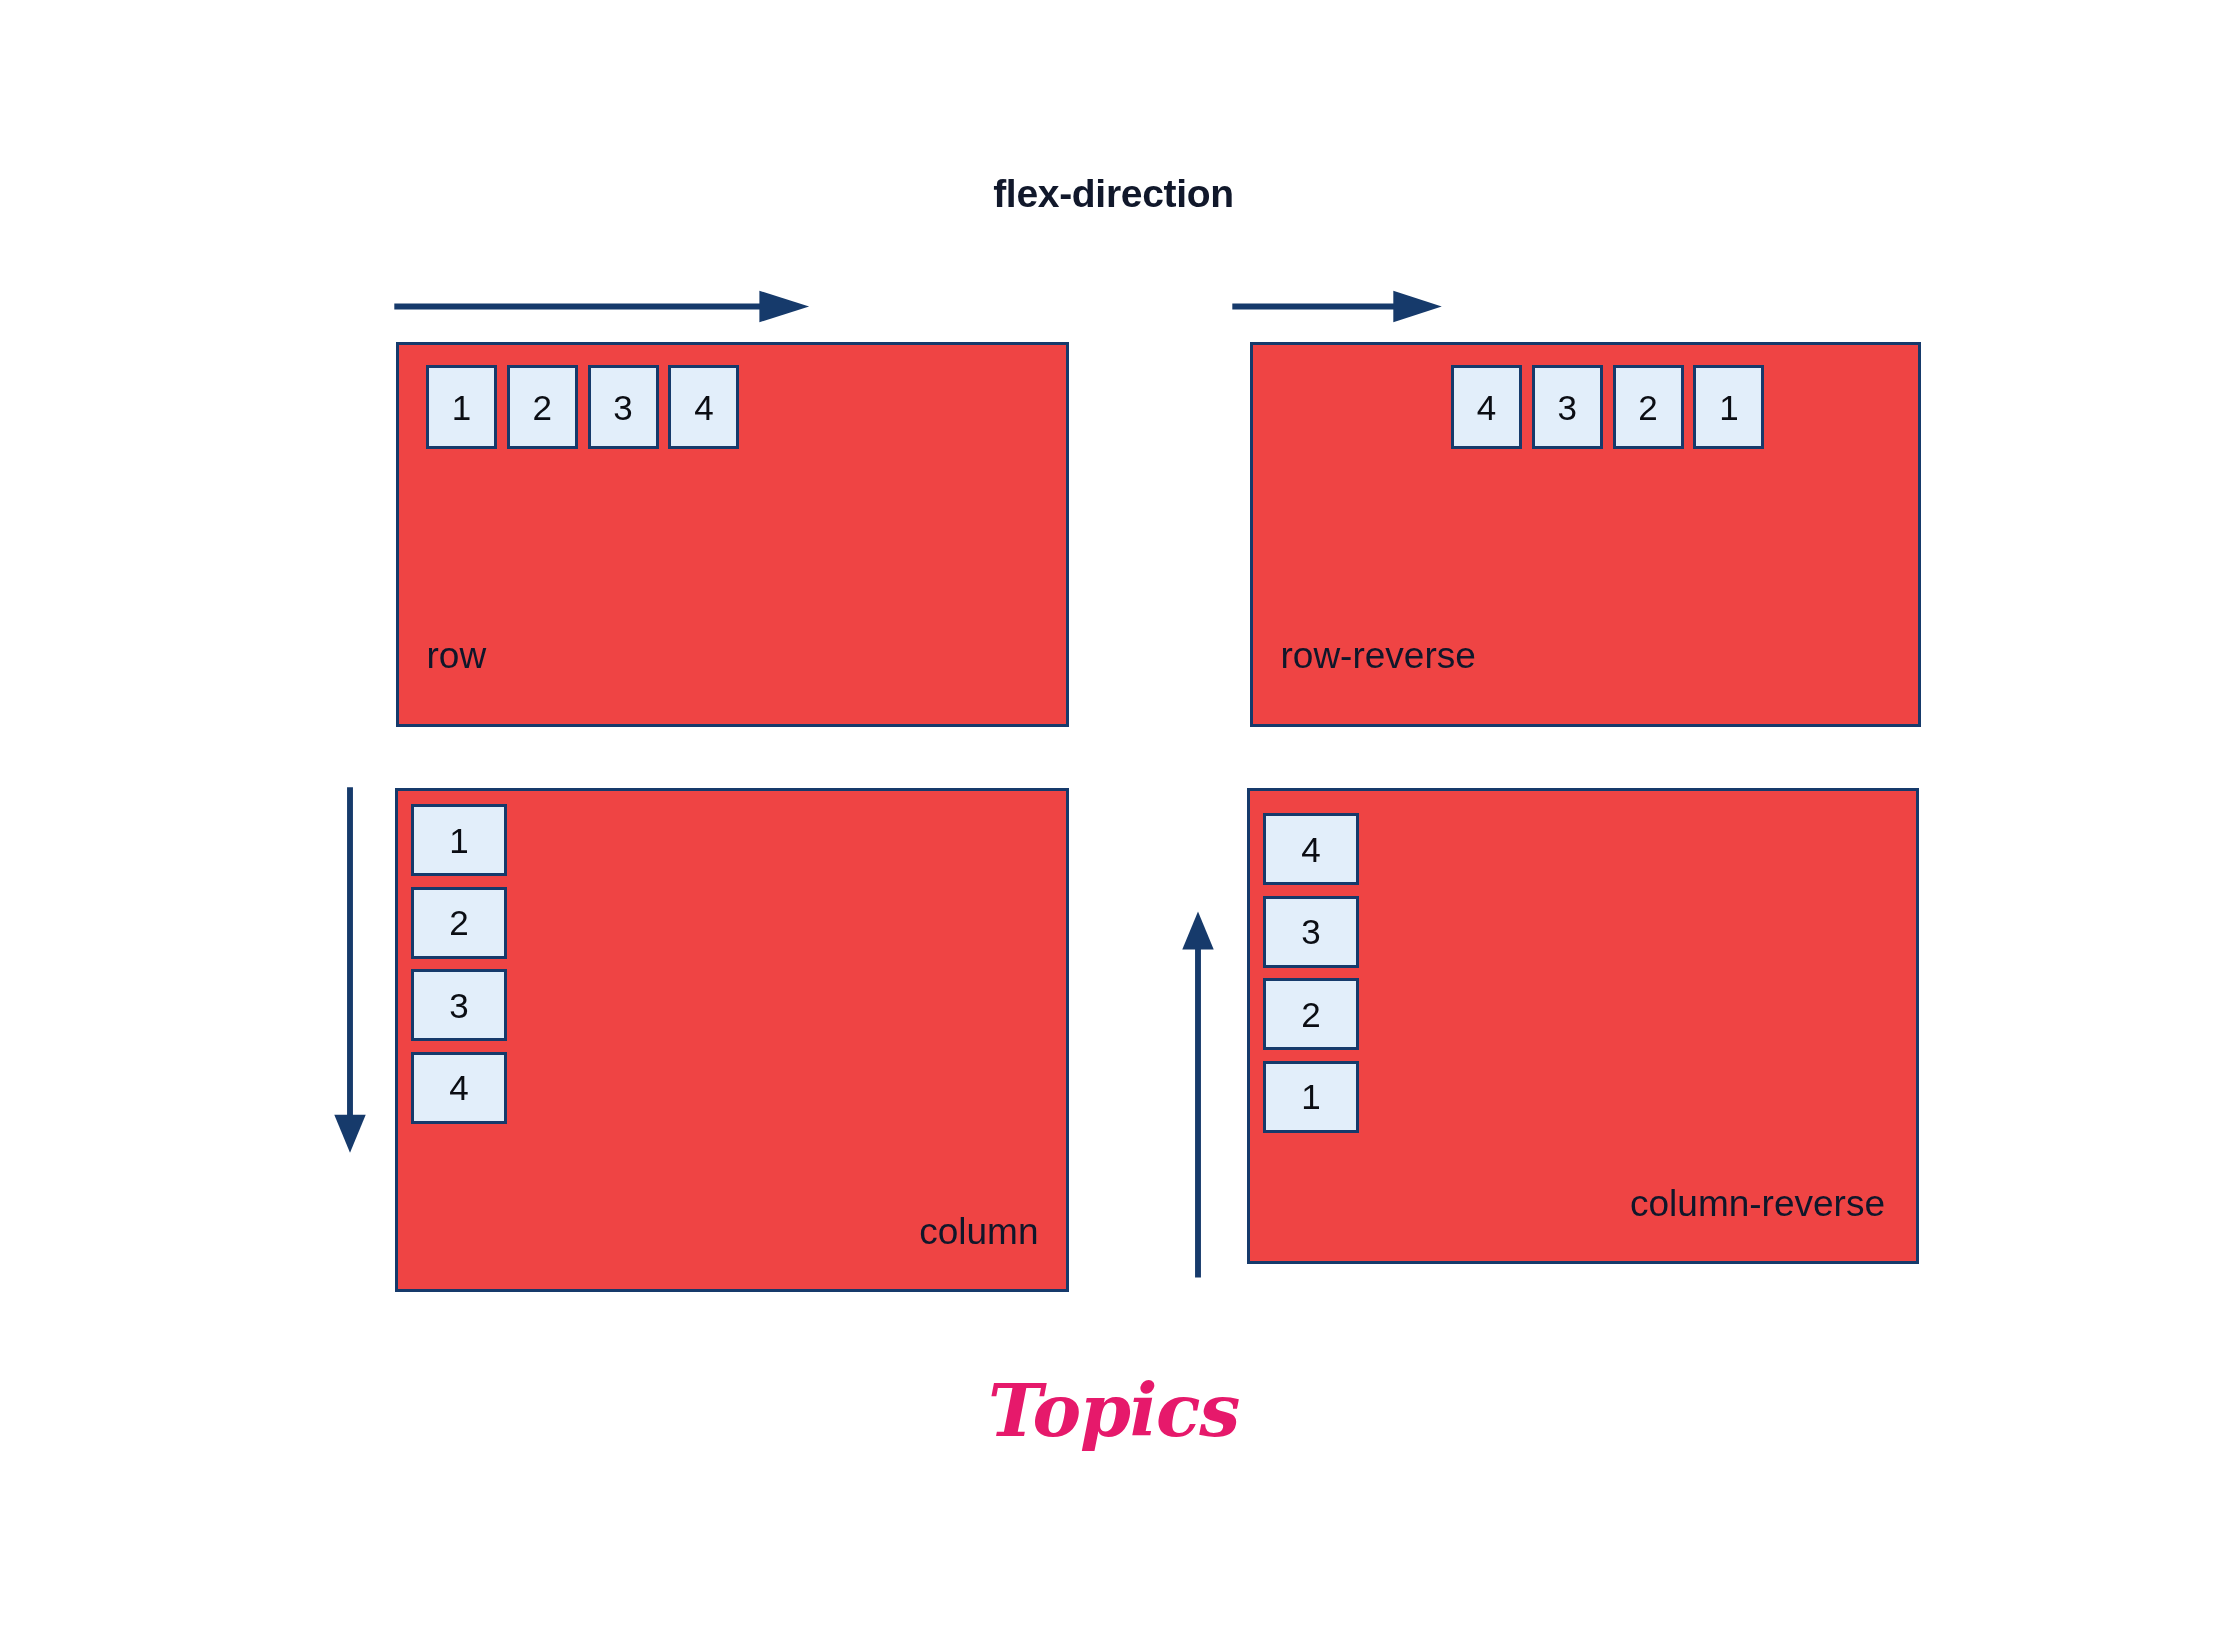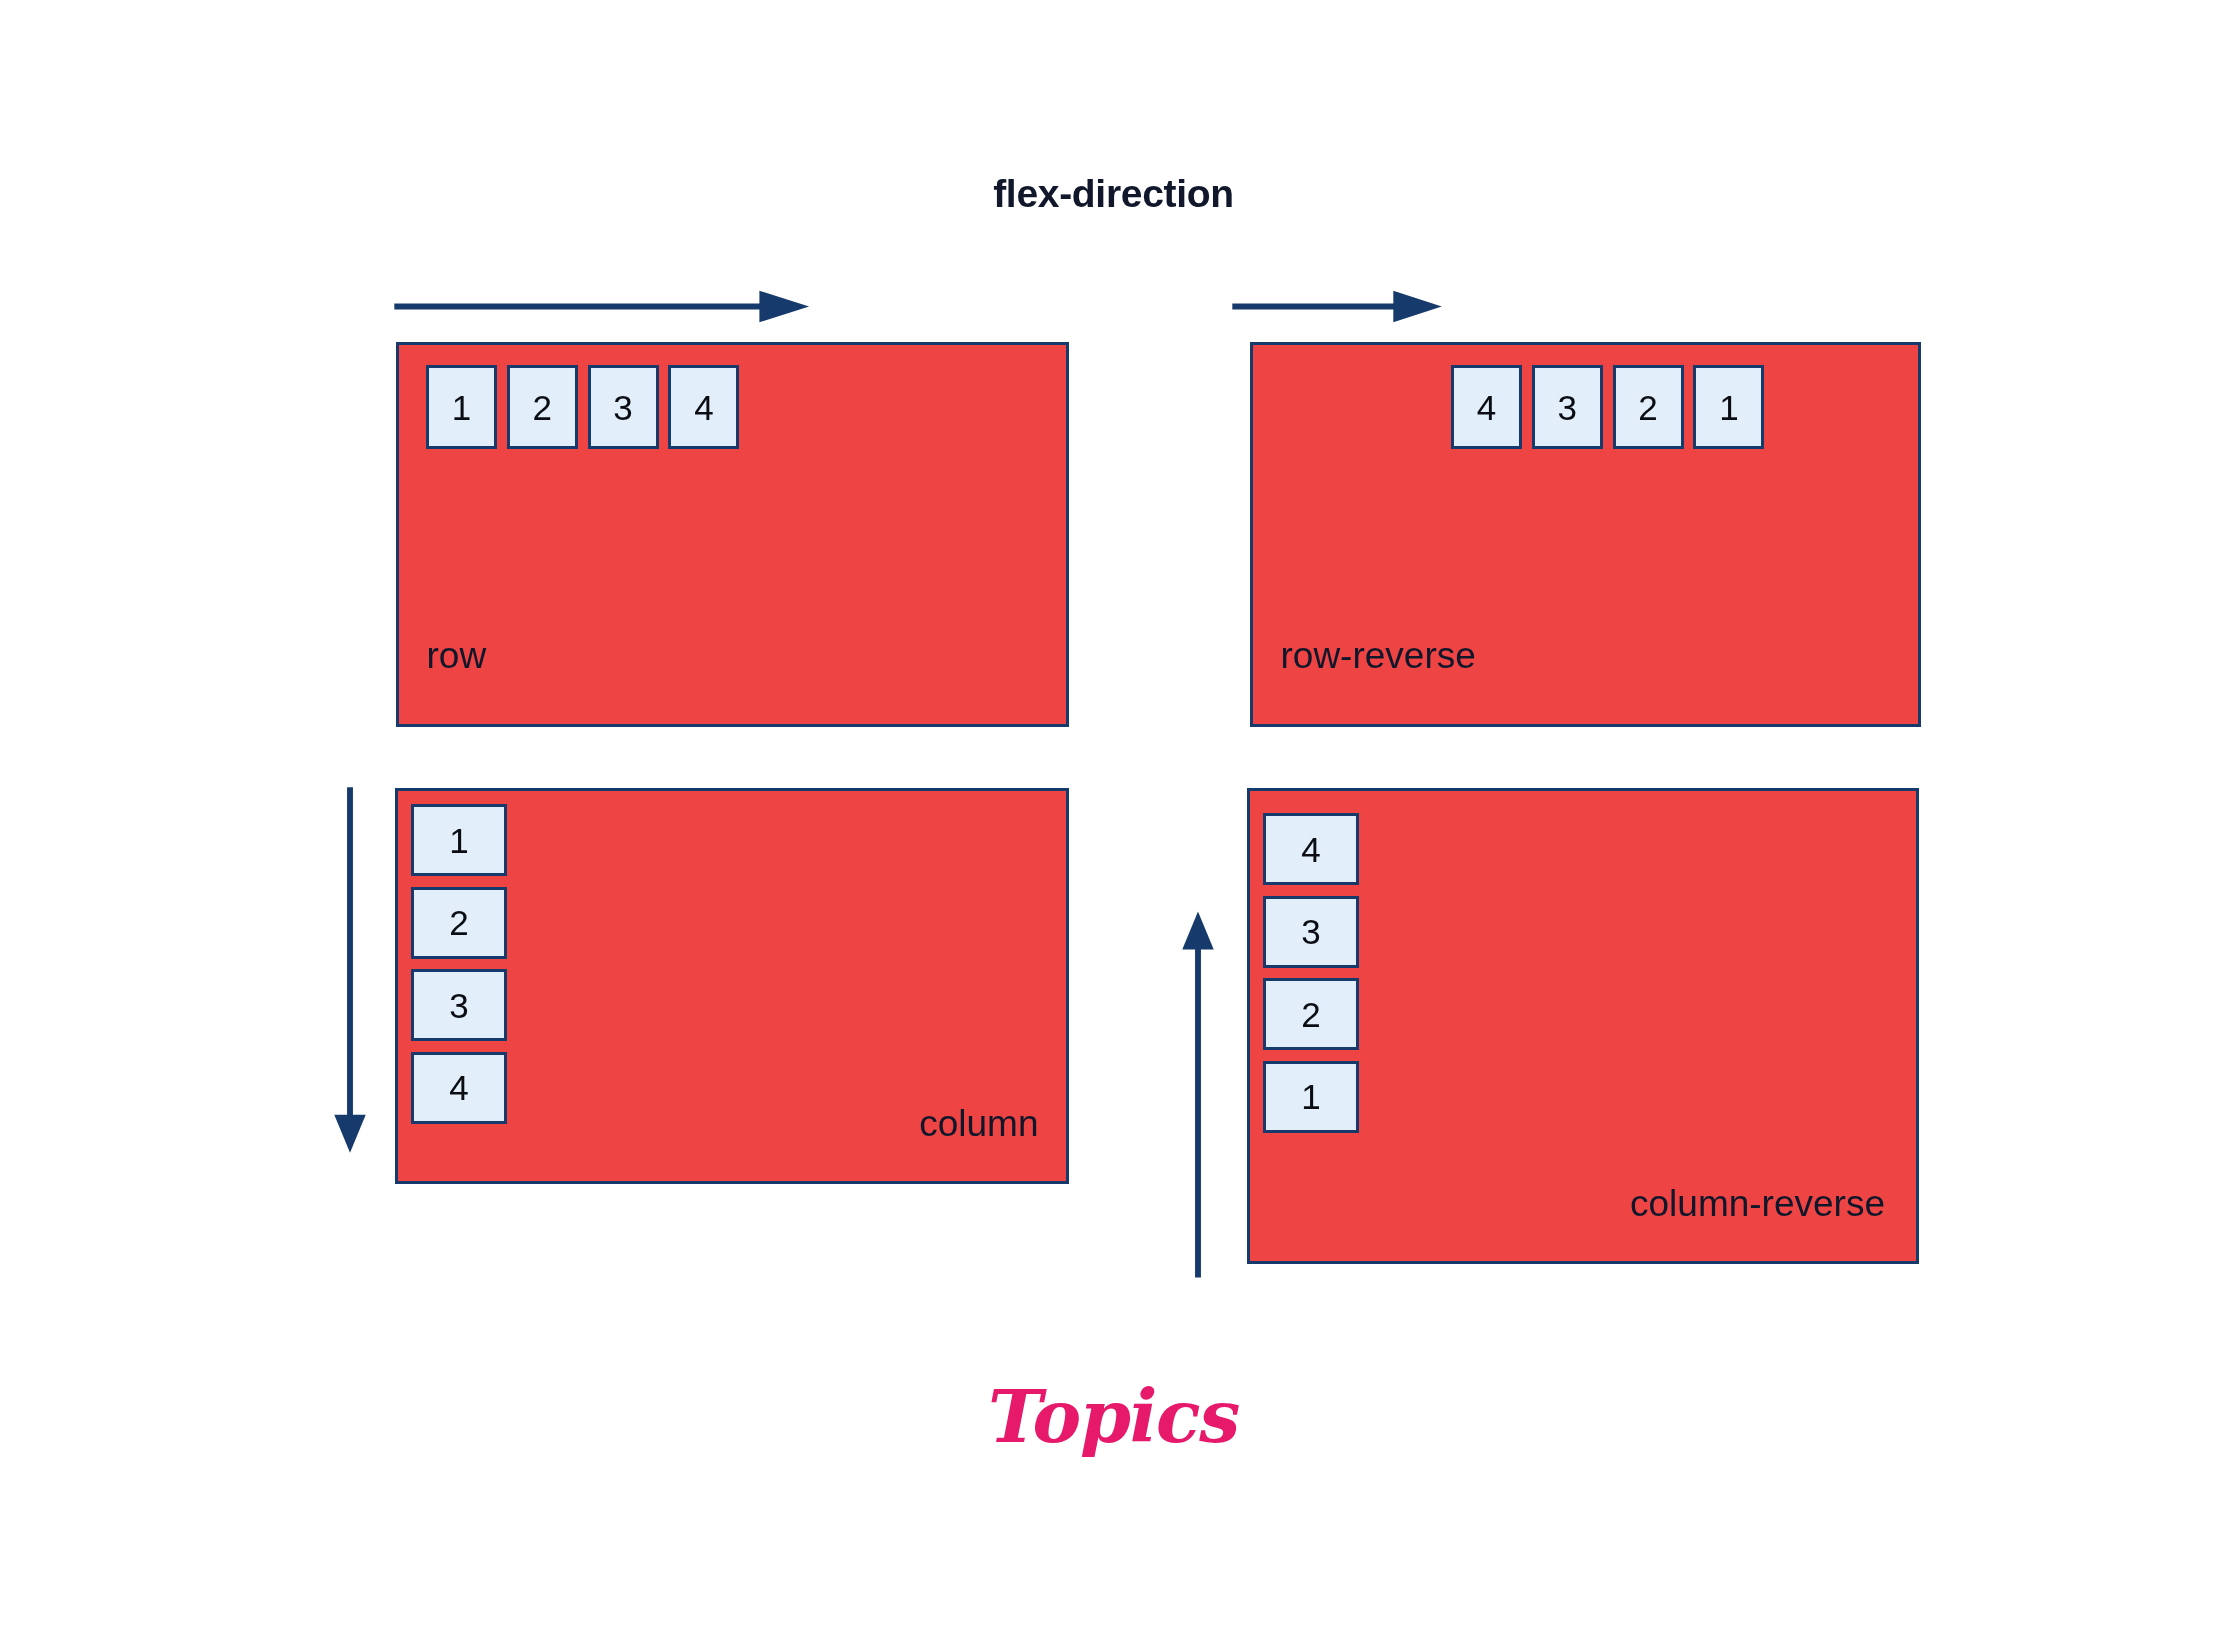--- a/index.html
+++ b/index.html
@@ -107,21 +107,21 @@
     line-height: 1.05;
   }
   .logo-topics {
     font-family: "DejaVu Serif", serif;
     font-style: italic;
     font-size: 73px;
     font-weight: 700;
     color: #e6196b;
     line-height: 1.05;
     letter-spacing: -1.3px;
-    margin-top: 12px;
+    margin-top: 6px;
   }
 </style>
 </head>
 <body>
 
 <div id="canvas">
 
   <div class="title">flex-direction</div>
 
   <div class="arrow" style="left:393px; top:288px;">
@@ -158,21 +158,21 @@
     <div class="item">1</div>
   </div>
 
   <div class="arrow" style="left:331px; top:786px;">
     <svg width="38" height="370" viewBox="0 0 58 565">
       <line x1="29" y1="2" x2="29" y2="512" stroke="#163a6b" stroke-width="9"></line>
       <polygon points="5,502 53,502 29,560" fill="#163a6b"></polygon>
     </svg>
   </div>
 
-  <div class="panel" style="left:395px; top:788px; width:674px; height:396px;">
+  <div class="panel" style="left:395px; top:788px; width:674px; height:504px;">
     <div class="panel-label" style="right:27.5px; bottom:39px;">column</div>
   </div>
   <div class="items-col" style="left:411px; top:804px;">
     <div class="item">1</div>
     <div class="item">2</div>
     <div class="item">3</div>
     <div class="item">4</div>
   </div>
 
   <div class="arrow" style="left:1179px; top:910px;">

